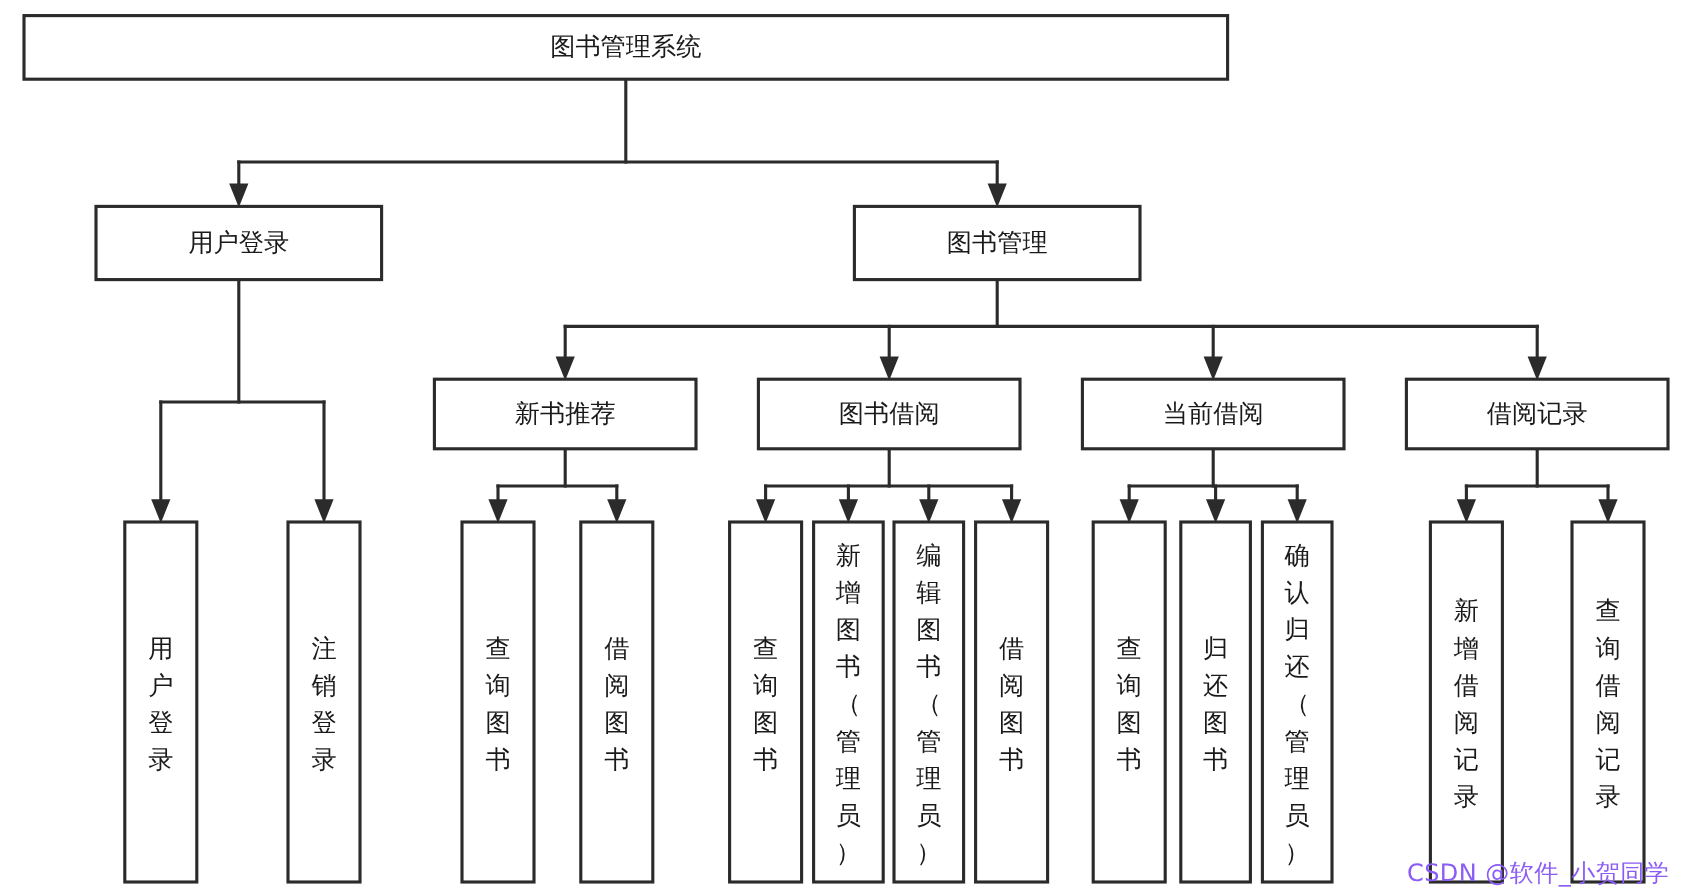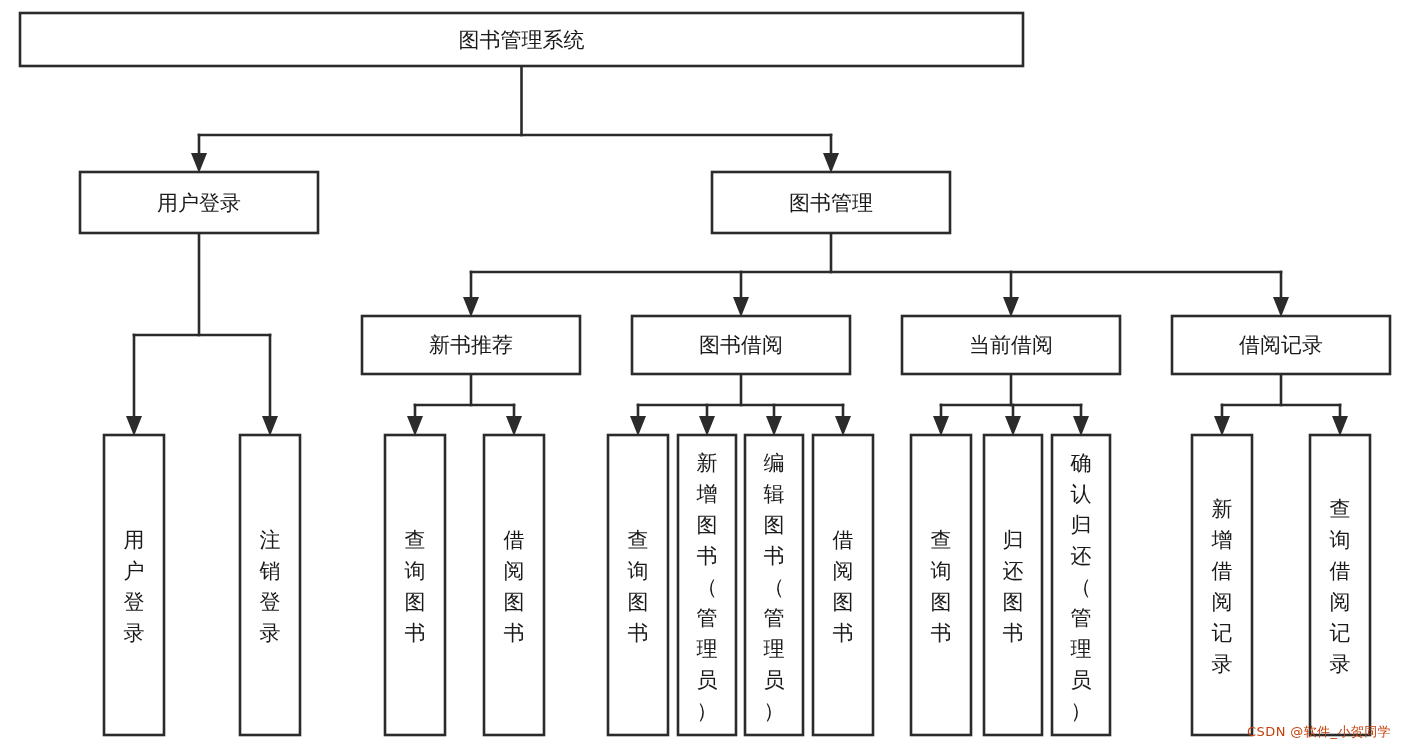--- a/index.html
+++ b/index.html
@@ -52,22 +52,22 @@
     font-family: "DejaVu Sans", "Liberation Sans", sans-serif;
     font-size: 21px;
     fill: #1a1a1a;
     text-anchor: middle;
   }
   .watermark {
     position: absolute;
     right: 14px;
     bottom: 6px;
     font-family: "DejaVu Sans", "Liberation Sans", sans-serif;
-    font-size: 13px;
-    color: #c2410c;
+    font-size: 20px;
+    color: #8b5cf6;
     letter-spacing: 0.4px;
     white-space: nowrap;
     pointer-events: none;
   }
 </style>
 </head>
 <body>
 
 <div id="diagram-root">
   <svg id="tree-svg" viewBox="0 0 1405 747" xmlns="http://www.w3.org/2000/svg">

